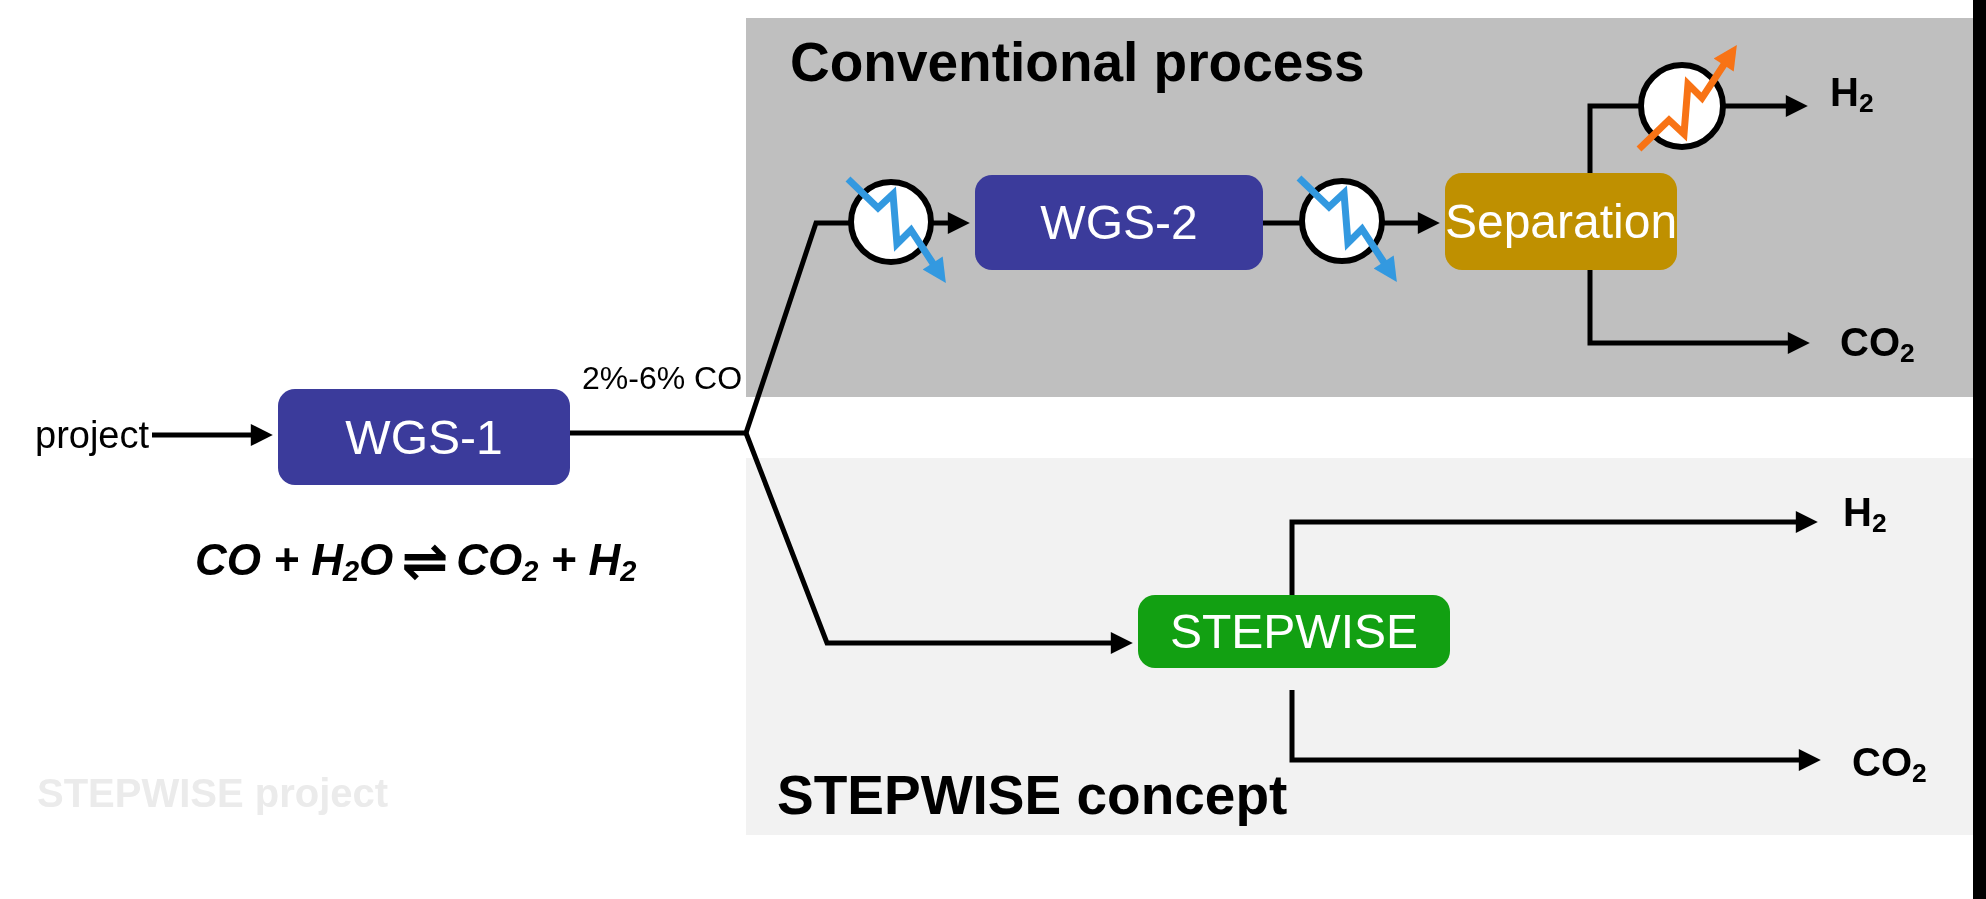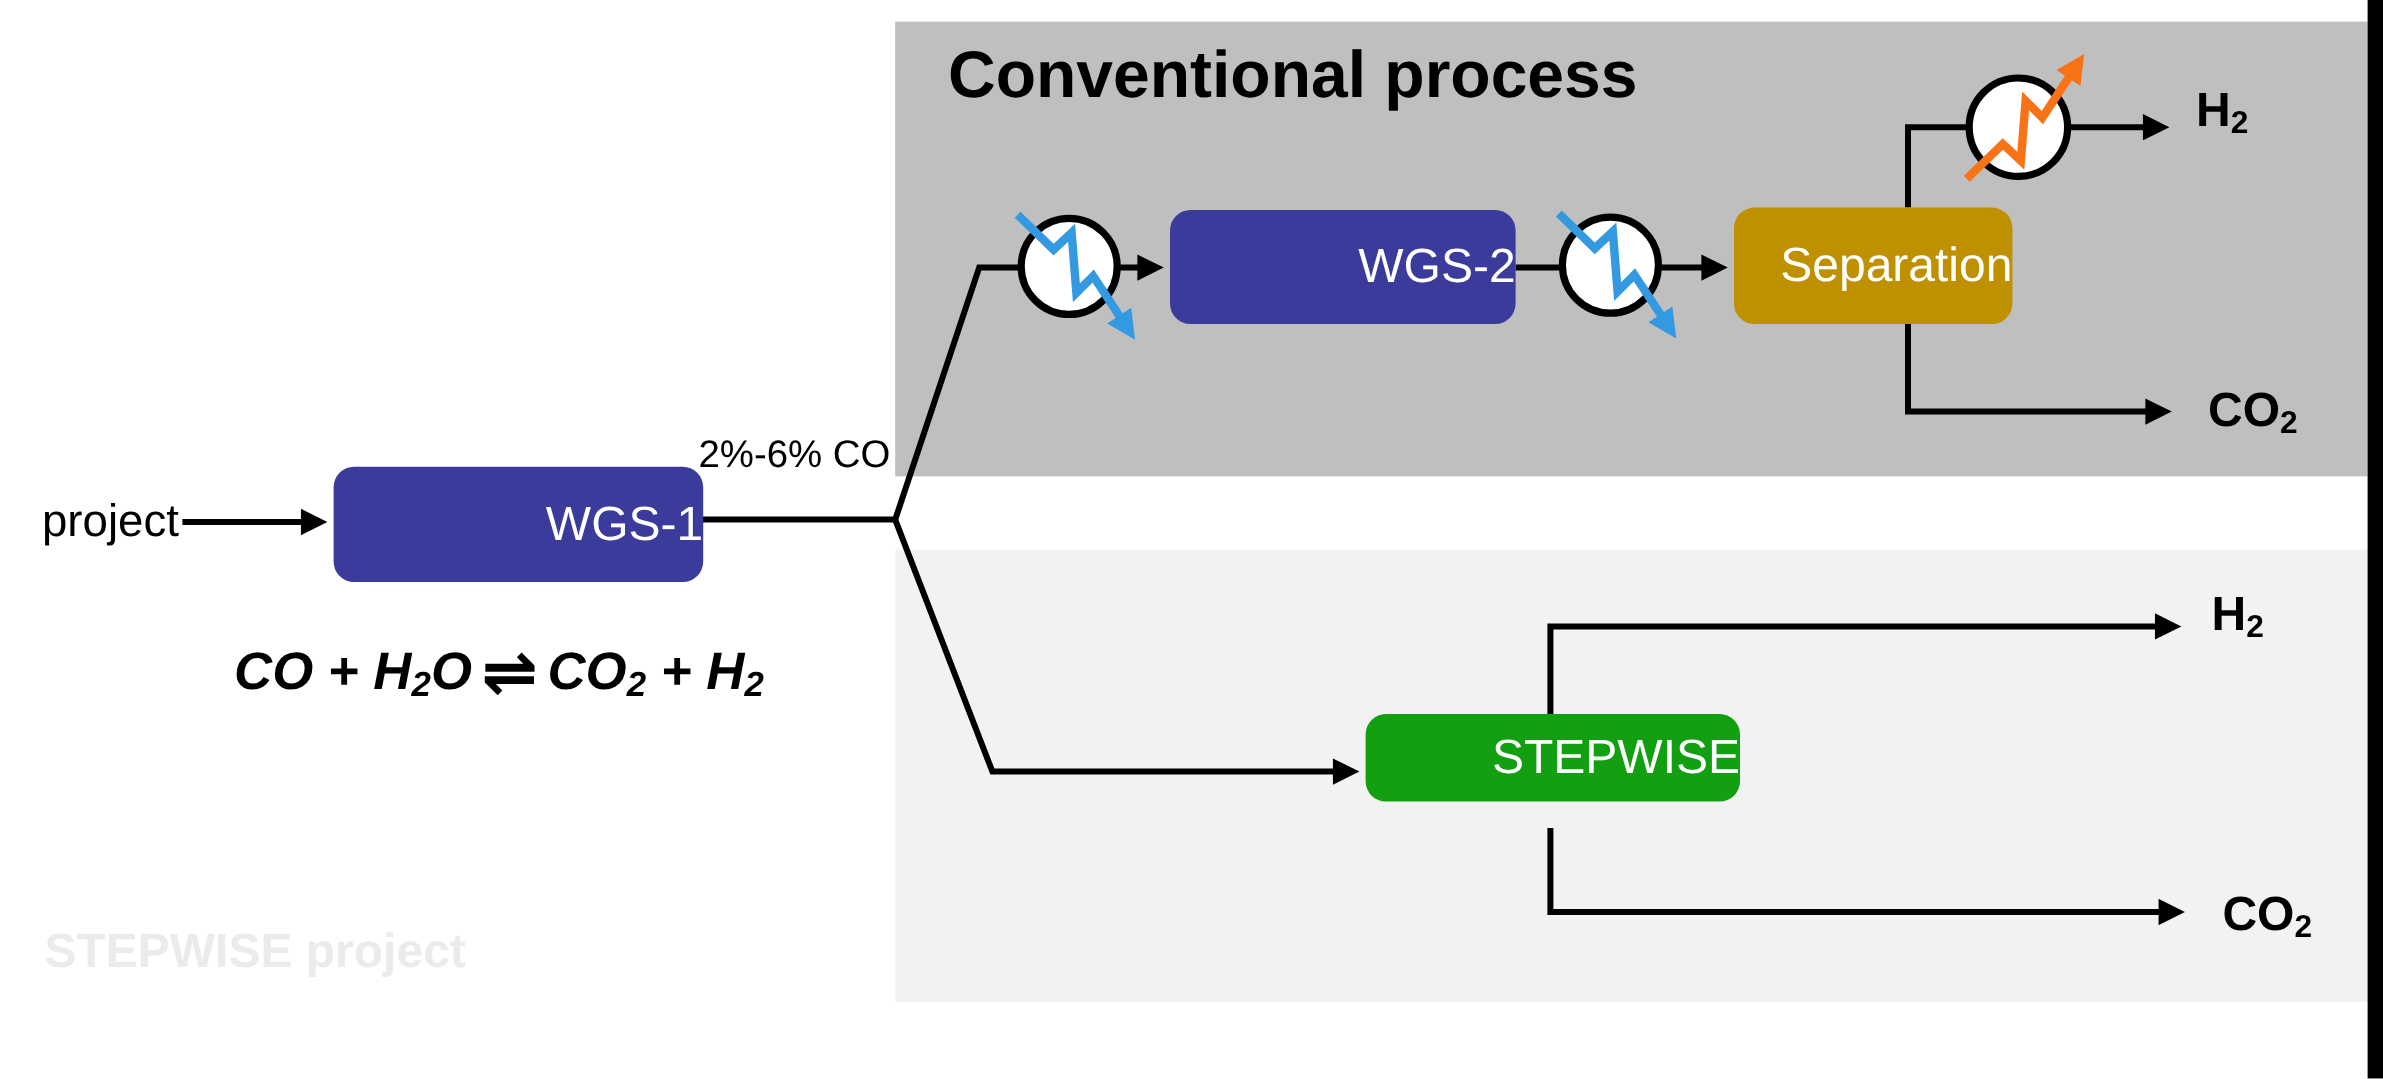--- a/index.html
+++ b/index.html
@@ -17,24 +17,24 @@
   #title-conventional { left: 790px; top: 30px; text-align: center; }
   #title-stepwise     { left: 777px; top: 763px; }
 
   #watermark {
     position: absolute; left: 37px; top: 771px;
     font-size: 40px; font-weight: bold; color: #ebebeb; white-space: nowrap;
   }
 
   .process-box {
     position: absolute; border-radius: 17px;
-    display: flex; align-items: center; justify-content: flex-end;
-    color: #ffffff; font-size: 40px; white-space: nowrap;
+    display: flex; align-items: center; justify-content: center;
+    color: #ffffff; font-size: 48px; white-space: nowrap;
   }
-  #box-wgs1       { left: 278px;  top: 389px; width: 292px; height: 96px; background: #3b3b9b; padding-left: 16px; }
+  #box-wgs1       { left: 278px;  top: 389px; width: 292px; height: 96px; background: #3b3b9b; }
   #box-wgs2       { left: 975px;  top: 175px; width: 288px; height: 95px; background: #3b3b9b; }
   #box-separation { left: 1445px; top: 173px; width: 232px; height: 97px; background: #bf9000; }
   #box-stepwise   { left: 1138px; top: 595px; width: 312px; height: 73px; background: #12a012; }
 
   #label-syngas { position: absolute; left: 35px; top: 414px; font-size: 38px; }
   #label-stream { position: absolute; left: 582px; top: 360px; font-size: 32px; white-space: nowrap; }
 
   #equation { position: absolute; left: 195px; top: 528px; font-size: 44px; font-weight: bold; white-space: nowrap; font-style: italic; }
   #equation sub, .gas-label sub { font-size: 0.66em; vertical-align: -0.22em; line-height: 0; }
   .eq-arrow { font-family: "DejaVu Sans", sans-serif; font-size: 56px; vertical-align: -5px; margin: 0 8px; font-weight: bold; }
@@ -91,20 +91,21 @@
       <path class="zig" transform="translate(1342,221)" d="M-43,-43 L-13,-14 L2,-28 L6,22 L20,8 L43,43" stroke="#3399e0" marker-end="url(#mk-blue)"></path>
     </g>
 
     <g>
       <circle class="hx-circle" cx="1682" cy="106" r="41"></circle>
       <path class="zig" transform="translate(1682,106)" d="M-43,43 L-13,14 L2,28 L6,-22 L20,-8 L43,-43" stroke="#f87315" marker-end="url(#mk-orange)"></path>
     </g>
   </svg>
 
   <div id="title-conventional" class="region-title">Conventional process</div>
+  <div id="title-stepwise" class="region-title">STEPWISE concept</div>
 
   <div id="watermark">STEPWISE project</div>
 
   <div id="label-syngas">project</div>
 
   <div id="box-wgs1" class="process-box">
     <span>WGS-1</span>
   </div>
   <div id="box-wgs2" class="process-box">
     <span>WGS-2</span>

